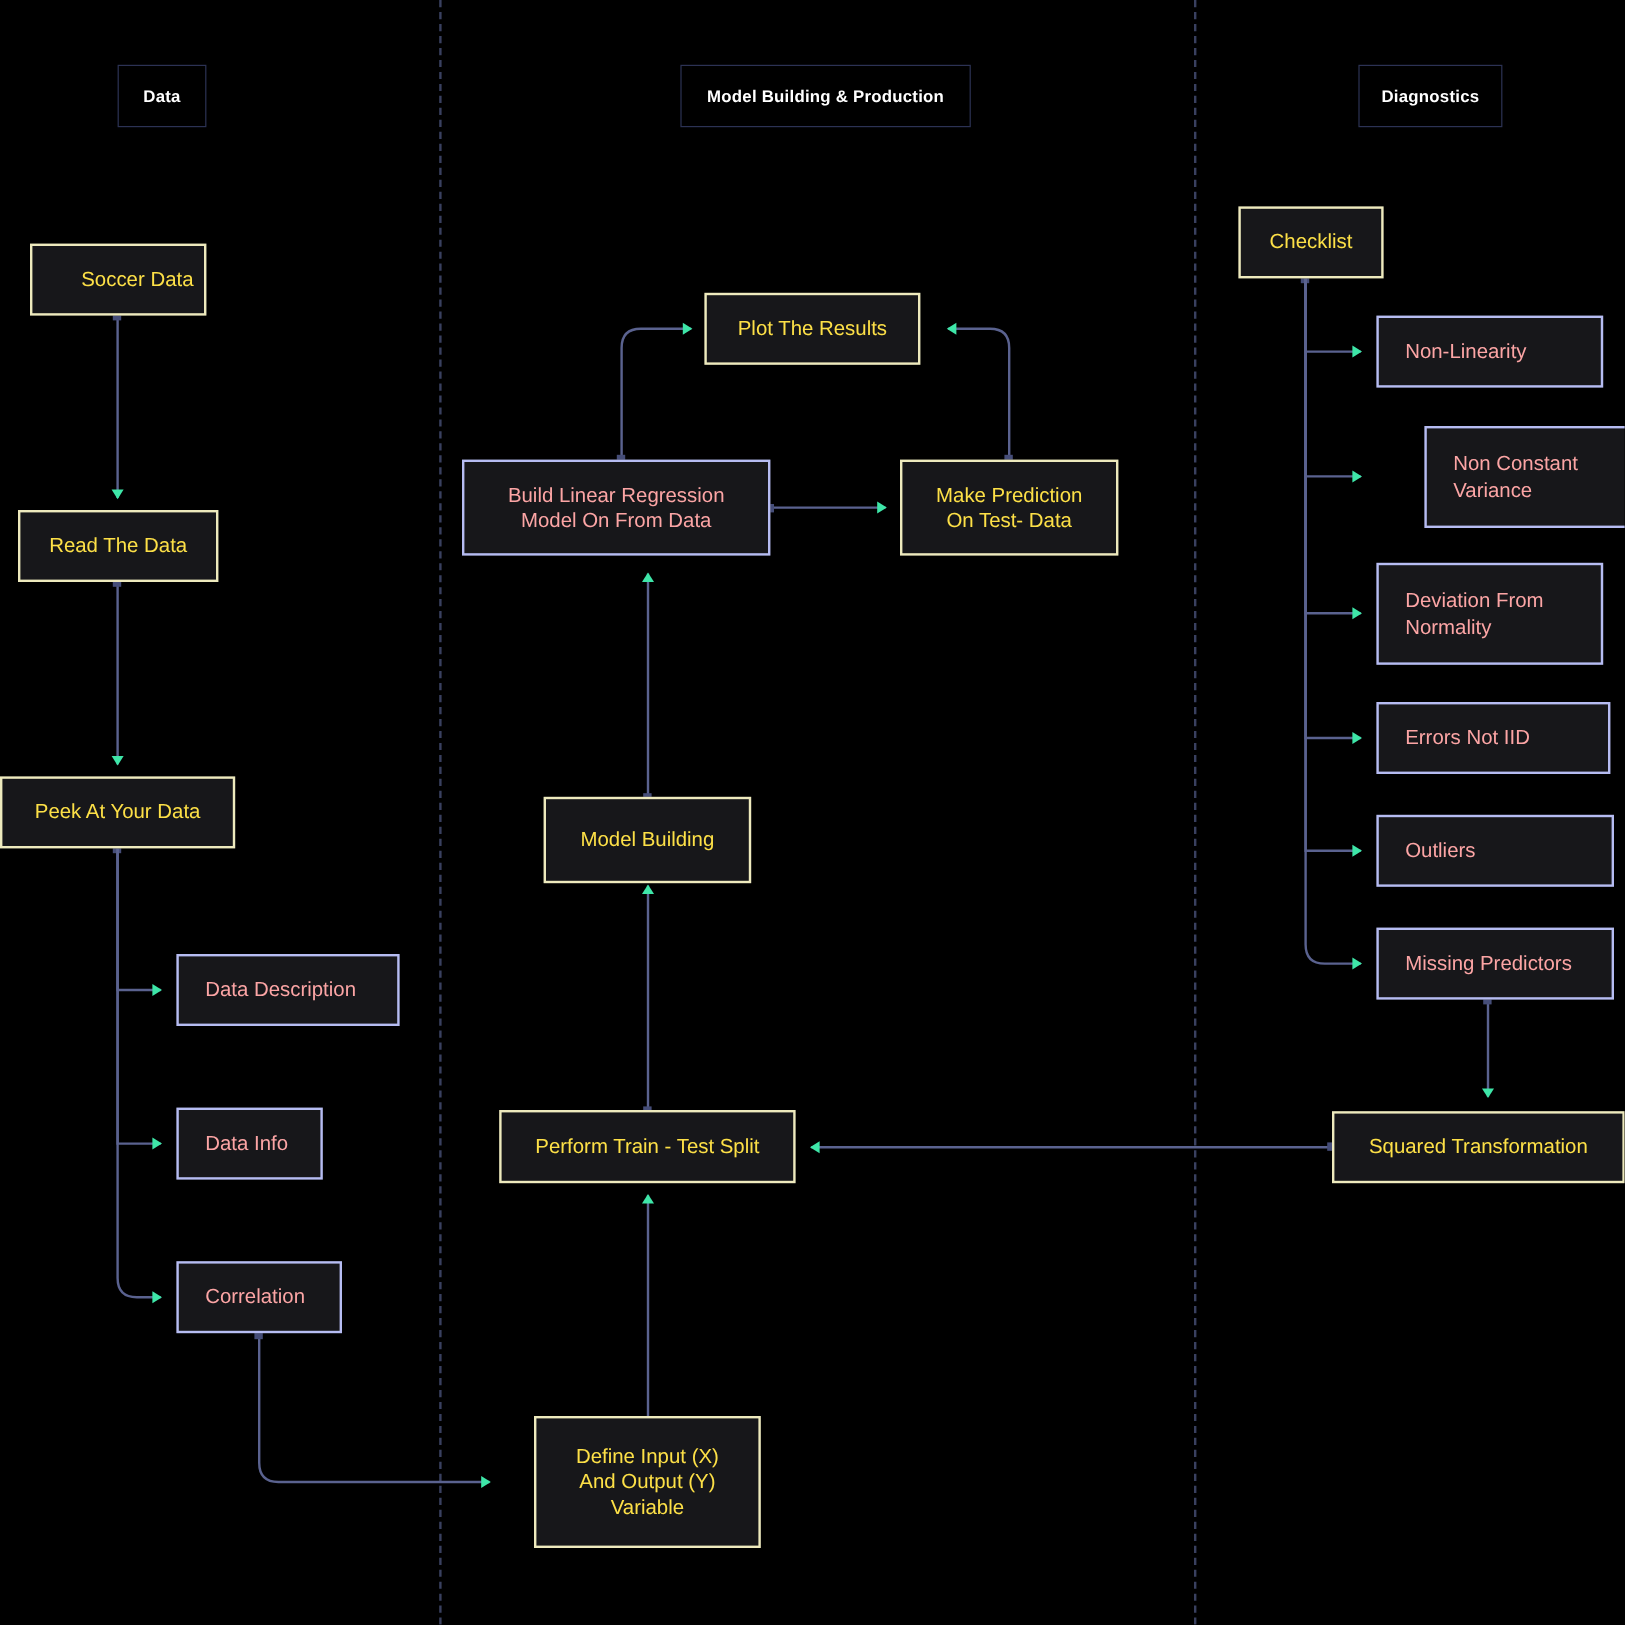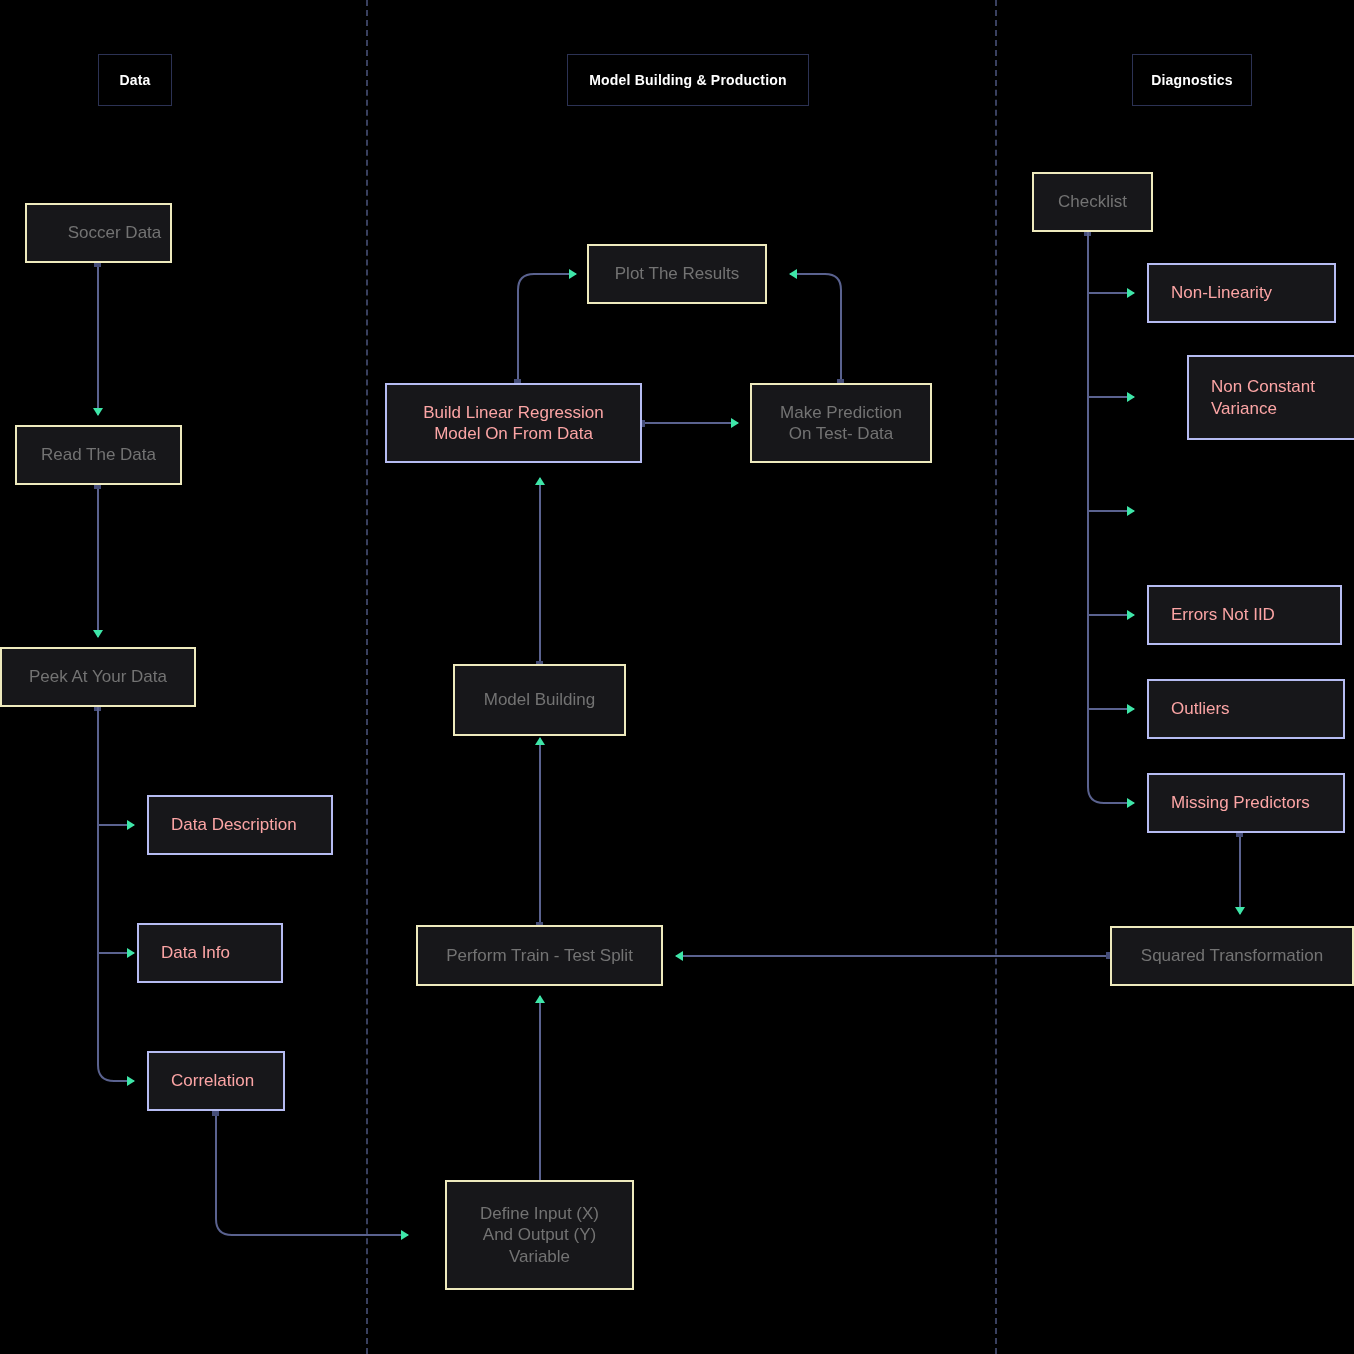--- a/index.html
+++ b/index.html
@@ -32,21 +32,21 @@
     border-width: 2px;
     font-size: 17px;
     line-height: 1.25;
     white-space: pre-line;
   }
   .node.center { justify-content: center; text-align: center; }
   .node.left   { justify-content: flex-start; text-align: left; padding-left: 22px; }
   
   .theme-cream {
     border-color: #eeeabd;
-    color: #737373;
+    color: #fde047;
   }
   
   .theme-lav {
     border-color: #b6bcf2;
     color: #fca5a5;
   }
   
   .header-chip {
     position: absolute;
     box-sizing: border-box;
@@ -164,21 +164,21 @@
   </div>
 
   <div class="node center theme-cream" style="left:0px; top:647px; width:196px; height:60px;">
     <span>Peek At Your Data</span>
   </div>
 
   <div class="node left theme-lav" style="left:147px; top:795px; width:186px; height:60px;">
     <span>Data Description</span>
   </div>
 
-  <div class="node left theme-lav" style="left:137px; top:923px; width:146px; height:60px;text-align:center;">
+  <div class="node left theme-lav" style="left:147px; top:923px; width:122px; height:60px;text-align:center;">
     <span>Data Info</span>
   </div>
 
   <div class="node left theme-lav" style="left:147px; top:1051px; width:138px; height:60px;">
     <span>Correlation</span>
   </div>
 
   <div class="node center theme-cream" style="left:587px; top:244px; width:180px; height:60px;">
     <span>Plot The Results</span>
   </div>
@@ -213,20 +213,24 @@
 
   <div class="node left theme-lav" style="left:1147px; top:263px; width:189px; height:60px;">
     <span>Non-Linearity</span>
   </div>
 
   <div class="node left theme-lav" style="left:1147px; top:355px; width:189px; height:85px;margin-left:40px;">
     <span>Non Constant
 Variance</span>
   </div>
 
+  <div class="node left theme-lav" style="left:1147px; top:469px; width:189px; height:85px;">
+    <span>Deviation From
+Normality</span>
+  </div>
 
   <div class="node left theme-lav" style="left:1147px; top:585px; width:195px; height:60px;">
     <span>Errors Not IID</span>
   </div>
 
   <div class="node left theme-lav" style="left:1147px; top:679px; width:198px; height:60px;">
     <span>Outliers</span>
   </div>
 
   <div class="node left theme-lav" style="left:1147px; top:773px; width:198px; height:60px;">

